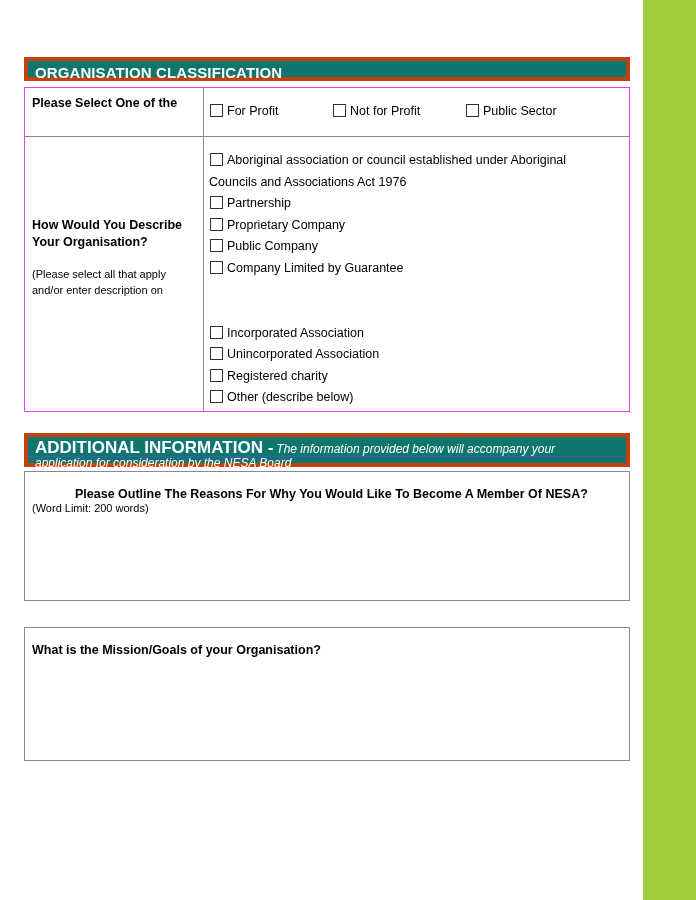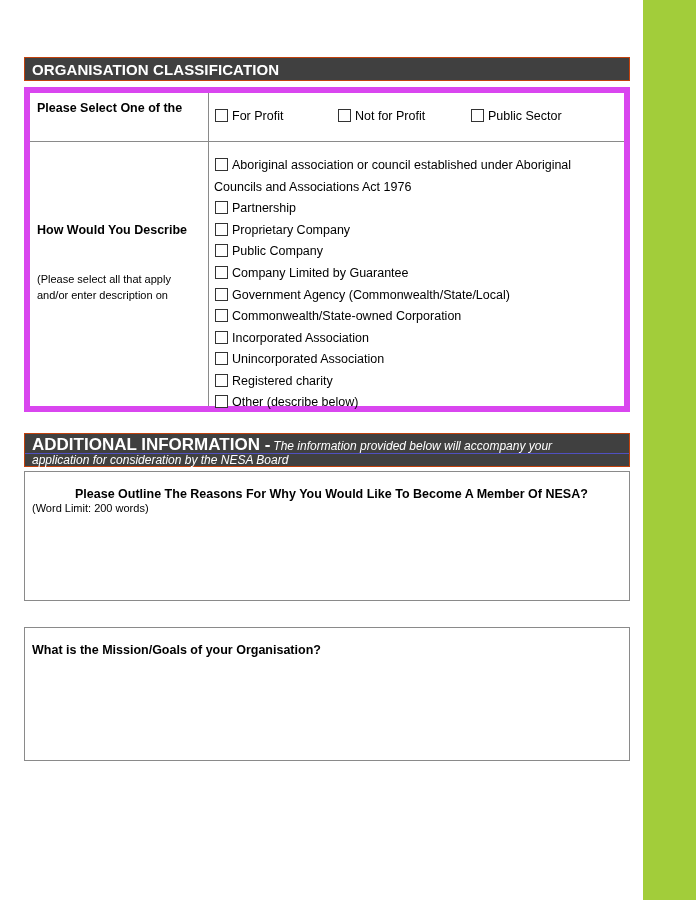--- a/index.html
+++ b/index.html
@@ -11,22 +11,22 @@
       overflow: hidden;
       position: relative;
     }
     .green-bar {
       position: absolute; left: 643px; top: 0;
       width: 53px; height: 900px;
       background: #a2cd3a;
     }
     .section-header {
       position: absolute; left: 24px; width: 606px;
-      background: #404040;
-      border: 1px solid #c2410c;
+      background: #0f766e;
+      border: 4px solid #c2410c;
       color: #fff;
     }
     .hdr1 { top: 57px; height: 24px; }
     .hdr1 .title {
       position: absolute; left: 7px; top: 3px;
       font-size: 15px; font-weight: bold; letter-spacing: 0.1px;
     }
     .hdr2 { top: 433px; height: 34px; }
     .hdr2 .line1 {
       position: absolute; left: 7px; top: 1px;
@@ -43,21 +43,21 @@
       font-size: 12px; font-style: italic; white-space: nowrap;
     }
     .hdr2 .rule {
       position: absolute; left: 0; right: 0; top: 19px;
       border-top: 1px solid #5050c0;
     }
 
     .table {
       position: absolute; left: 24px; top: 87px;
       width: 606px; height: 325px;
-      border: 6px solid #d946ef;
+      border: 1px solid #d946ef;
     }
     .table .vline {
       position: absolute; left: 178px; top: 0; bottom: 0;
       border-left: 1px solid #8a8a8a;
     }
     .table .hline {
       position: absolute; left: 0; right: 0; top: 48px;
       border-top: 1px solid #8a8a8a;
     }
     .label-bold {
@@ -119,20 +119,21 @@
   </label>
   <label class="opt" style="left:308px; top:16px;">
     <span class="cb"></span><span>Not for Profit</span>
   </label>
   <label class="opt" style="left:441px; top:16px;text-align:center;">
     <span class="cb"></span><span>Public Sector</span>
   </label>
 
   <div class="row2-label label-bold">
     <div>How Would You Describe</div>
+    <div>Your Organisation?</div>
   </div>
   <div class="row2-note">
     <div>(Please select all that apply</div>
     <div>and/or enter description on</div>
   </div>
 
   <label class="opt" style="left:185px; top:65px;">
     <span class="cb"></span><span>Aboriginal association or council established under Aboriginal</span>
   </label>
   <div class="opt-cont" style="left:184px; top:87px;">Councils and Associations Act 1976</div>
@@ -141,26 +142,20 @@
     <span class="cb"></span><span>Partnership</span>
   </label>
   <label class="opt" style="left:185px; top:130px;">
     <span class="cb"></span><span>Proprietary Company</span>
   </label>
   <label class="opt" style="left:185px; top:151px;">
     <span class="cb"></span><span>Public Company</span>
   </label>
   <label class="opt" style="left:185px; top:173px;">
     <span class="cb"></span><span>Company Limited by Guarantee</span>
-  </label>
-  <label class="opt" style="left:185px; top:195px;">
-    <span class="cb"></span><span>Government Agency (Commonwealth/State/Local)</span>
-  </label>
-  <label class="opt" style="left:185px; top:216px;">
-    <span class="cb"></span><span>Commonwealth/State-owned Corporation</span>
   </label>
   <label class="opt" style="left:185px; top:238px;">
     <span class="cb"></span><span>Incorporated Association</span>
   </label>
   <label class="opt" style="left:185px; top:259px;">
     <span class="cb"></span><span>Unincorporated Association</span>
   </label>
   <label class="opt" style="left:185px; top:281px;">
     <span class="cb"></span><span>Registered charity</span>
   </label>

